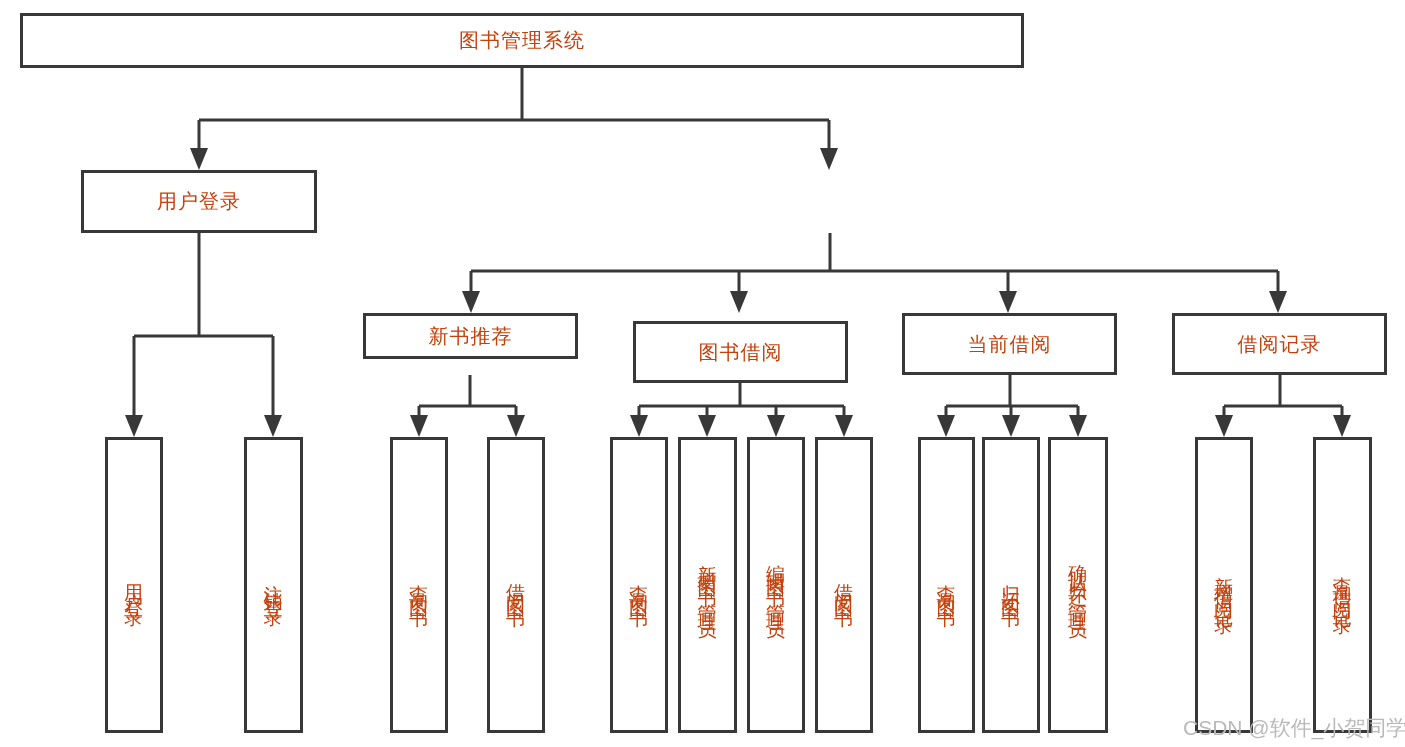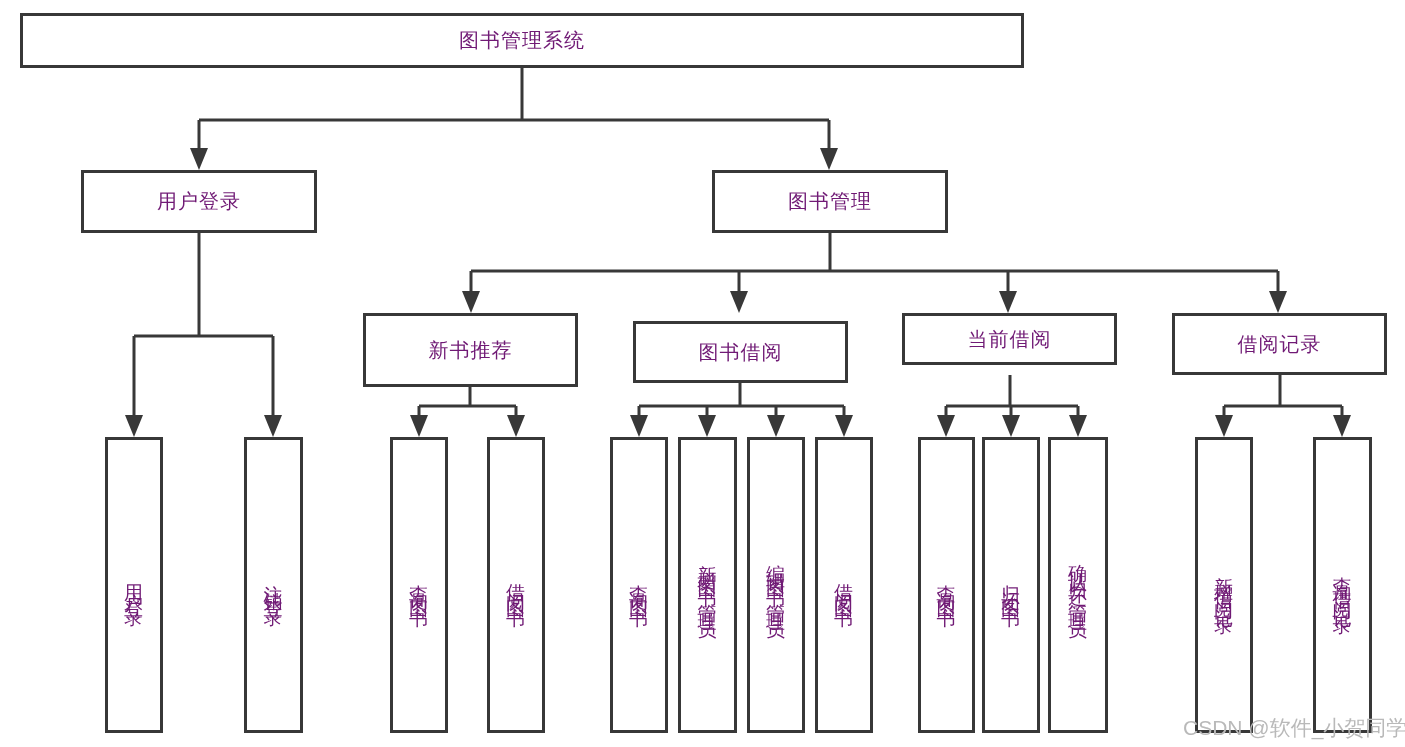--- a/index.html
+++ b/index.html
@@ -22,21 +22,21 @@
     pointer-events: none;
   }
   .node {
     position: absolute;
     box-sizing: border-box;
     background: #ffffff;
     border: 3px solid #383838;
     display: flex;
     align-items: center;
     justify-content: center;
-    color: #701a75;
+    color: #c2410c;
   }
   .hbox span {
     font-size: 20px;
     letter-spacing: 1px;
     white-space: nowrap;
   }
   .vbox span {
     writing-mode: vertical-rl;
     text-orientation: mixed;
     font-size: 19px;
@@ -90,31 +90,28 @@
     </g>
   </svg>
 
   <div class="node hbox" style="left:20px;top:13px;width:1004px;height:55px">
     <span>图书管理系统</span>
   </div>
 
   <div class="node hbox" style="left:81px;top:170px;width:236px;height:63px">
     <span>用户登录</span>
   </div>
-  <div class="node hbox" style="left:712px;top:170px;width:236px;height:63px">
-    <span>图书管理</span>
-  </div>
 
-  <div class="node hbox" style="left:363px;top:313px;width:215px;height:74px">
+  <div class="node hbox" style="left:363px;top:313px;width:215px;height:46px">
     <span>新书推荐</span>
   </div>
   <div class="node hbox" style="left:633px;top:321px;width:215px;height:62px">
     <span>图书借阅</span>
   </div>
-  <div class="node hbox" style="left:902px;top:313px;width:215px;height:52px">
+  <div class="node hbox" style="left:902px;top:313px;width:215px;height:62px">
     <span>当前借阅</span>
   </div>
   <div class="node hbox" style="left:1172px;top:313px;width:215px;height:62px">
     <span>借阅记录</span>
   </div>
 
   <div class="node vbox" style="left:105px;top:437px;width:58px;height:296px">
     <span>用户登录</span>
   </div>
   <div class="node vbox" style="left:244px;top:437px;width:59px;height:296px">

